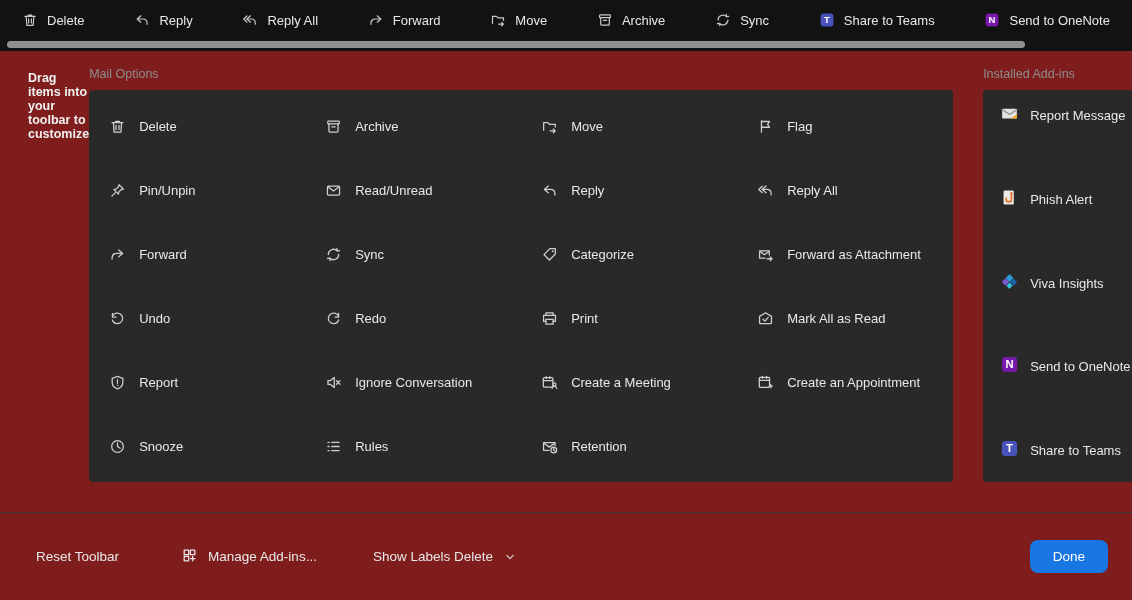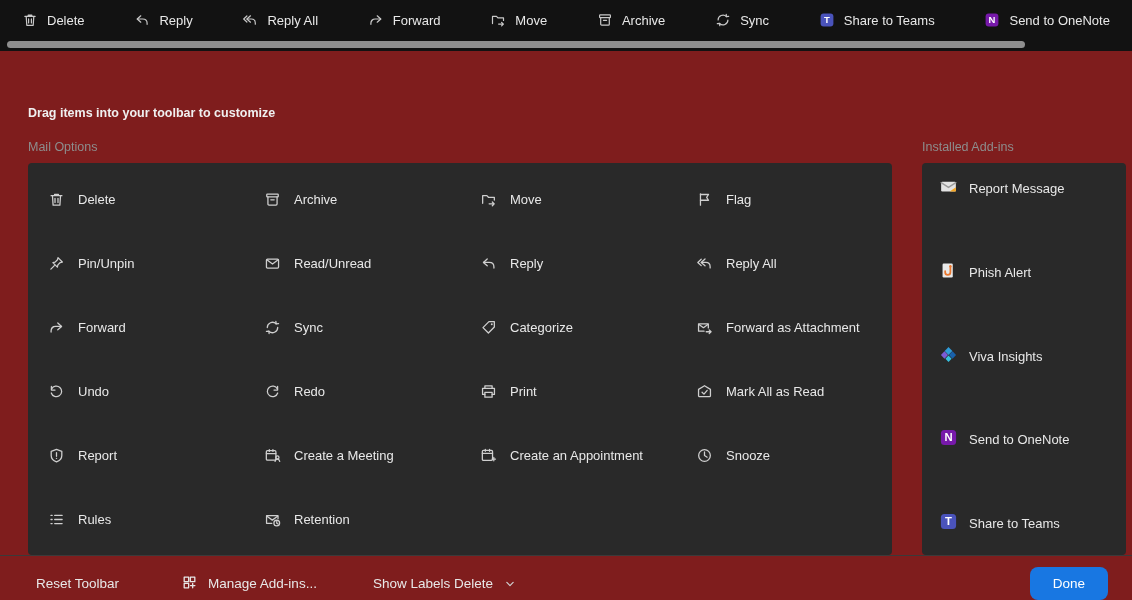--- a/index.html
+++ b/index.html
@@ -10,34 +10,34 @@
   
   .topbar { background:#121212; height:40px; flex:0 0 auto; display:flex; align-items:center;
             justify-content:space-between; padding:0 22px; }
   .tb-item { display:flex; align-items:center; gap:9px; background:none; border:none; color:#d9d9d9;
              font-size:13px; font-family:inherit; padding:0; white-space:nowrap; cursor:default; }
   .tb-item .icon { display:flex; color:#c9c9c9; }
   .hscroll { background:#121212; height:11px; position:relative; flex:0 0 auto; }
   .hthumb { position:absolute; left:7px; top:1px; width:1018px; height:7px; border-radius:4px; background:#8f8f8f; }
 
   
-  .content { flex:1 1 auto; padding:16px 22px 0 28px; display:flex; flex-direction:column;margin-top:35px; }
+  .content { flex:1 1 auto; padding:16px 22px 0 28px; display:flex; flex-direction:row; }
   .drag-hint { font-size:12.5px; font-weight:bold; color:#f0f0f0; margin:4px 0 20px; }
   .cols { display:flex; gap:30px; }
   .sec-label { color:#8d8d8d; font-size:12.5px; margin-bottom:9px; }
   .panel { background:#292929; border-radius:4px; }
   .grid { width:864px; height:392px; display:grid; grid-template-columns:repeat(4,1fr); grid-auto-rows:1fr; padding:4px 0; }
   .cell { display:flex; align-items:center; gap:13px; padding-left:20px; cursor:default; }
   .cell .icon { display:flex; color:#cfcfcf; }
   .lbl { font-size:13px; color:#e8e8e8; white-space:nowrap; }
   .addins { width:204px; height:392px; display:flex; flex-direction:column; justify-content:space-between; padding:14px 0 20px; }
   .addin { display:flex; align-items:center; gap:11px; padding-left:17px; cursor:default; }
 
   
-  .footer { border-top:1px solid #3a3a3a; height:56px; flex:0 0 auto; display:flex; align-items:center;
+  .footer { border-top:1px solid #3a3a3a; height:88px; flex:0 0 auto; display:flex; align-items:center;
             padding:0 24px 0 36px; font-size:13.5px; }
   .ft-btn { background:none; border:none; color:#e8e8e8; font-family:inherit; font-size:13.5px;
             display:flex; align-items:center; gap:10px; padding:0; cursor:default; }
   .ft-manage { margin-left:62px; }
   .ft-labels { margin-left:56px; }
   .done { background:#1877e2; color:#fff; border:none; border-radius:8px; font-family:inherit;
           font-size:13.5px; padding:9px 23px; margin-left:auto; cursor:default; }
 
   svg.ic { width:17px; height:17px; stroke:currentColor; fill:none; stroke-width:1.2;
            stroke-linecap:round; stroke-linejoin:round; }
@@ -434,20 +434,28 @@
             <div class="cell">
               <span class="icon">
                 <svg class="ic" viewBox="0 0 16 16">
                   <use href="#i-report"></use>
                 </svg>
               </span>
               <span class="lbl">Report</span>
             </div>
 
 
+            <div class="cell">
+              <span class="icon">
+                <svg class="ic" viewBox="0 0 16 16">
+                  <use href="#i-ignore"></use>
+                </svg>
+              </span>
+              <span class="lbl">Ignore Conversation</span>
+            </div>
 
             <div class="cell">
               <span class="icon">
                 <svg class="ic" viewBox="0 0 16 16">
                   <use href="#i-meeting"></use>
                 </svg>
               </span>
               <span class="lbl">Create a Meeting</span>
             </div>
 

